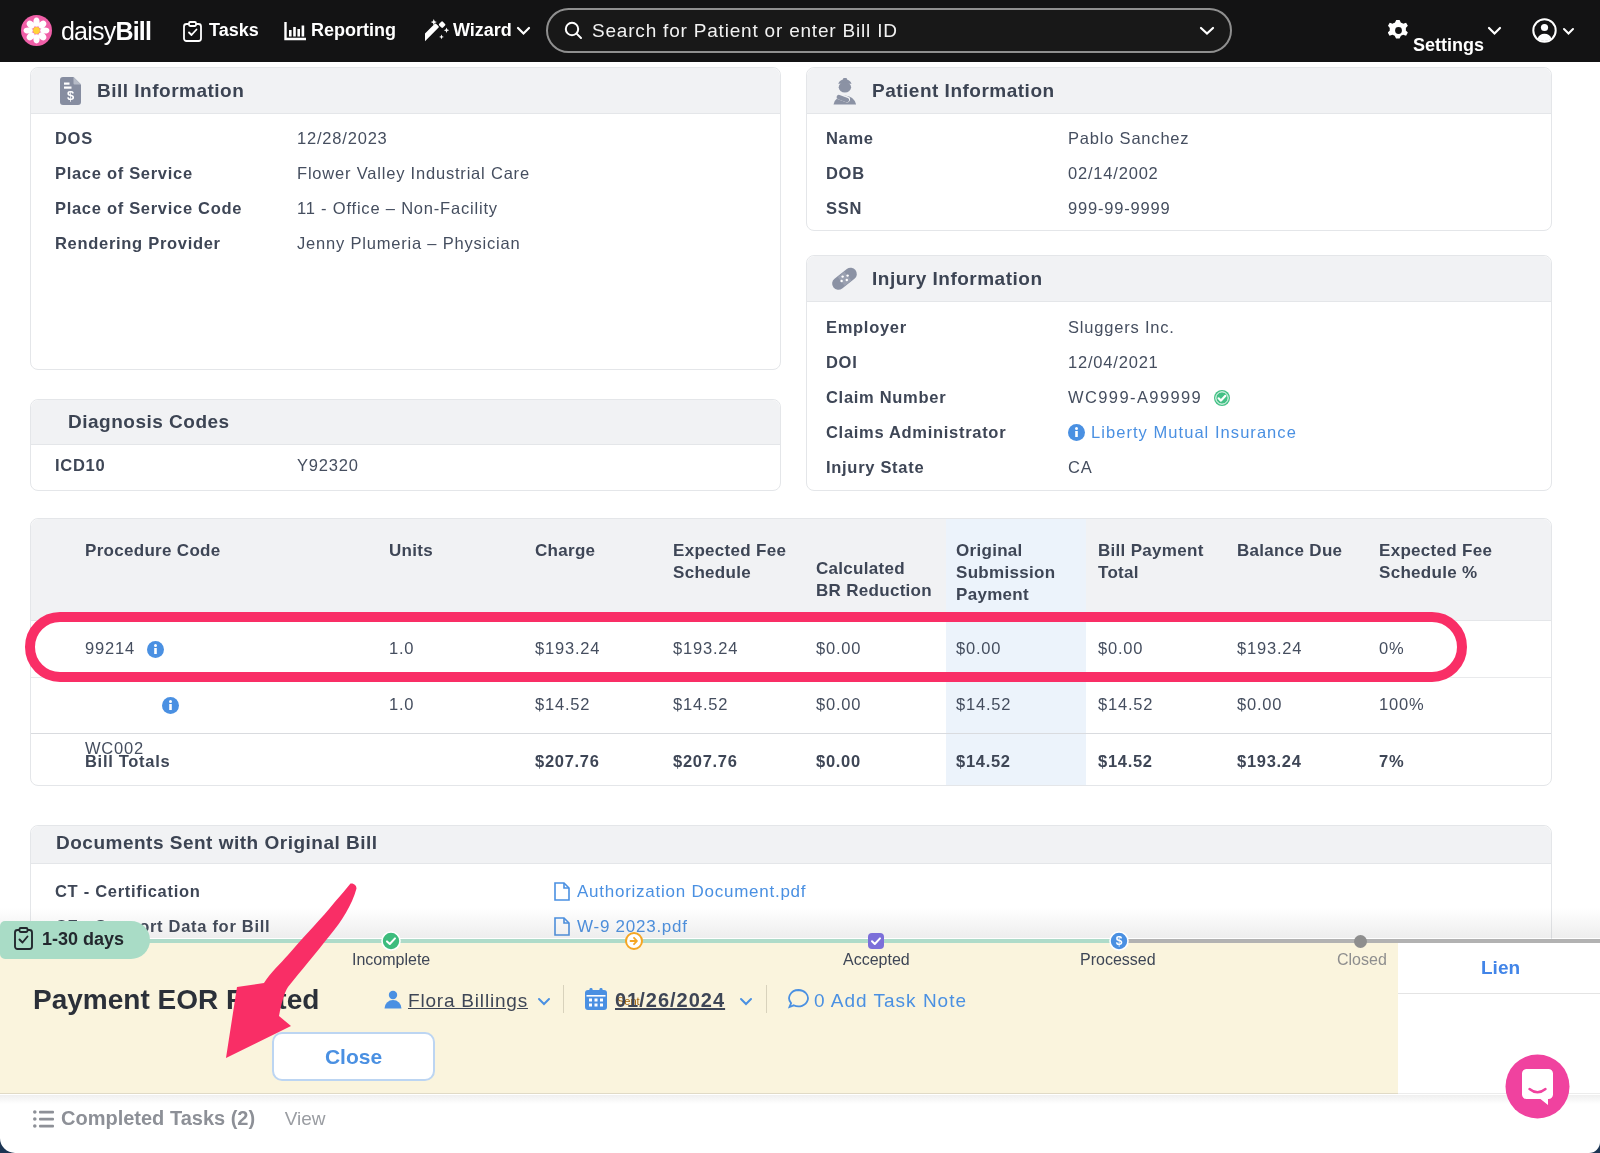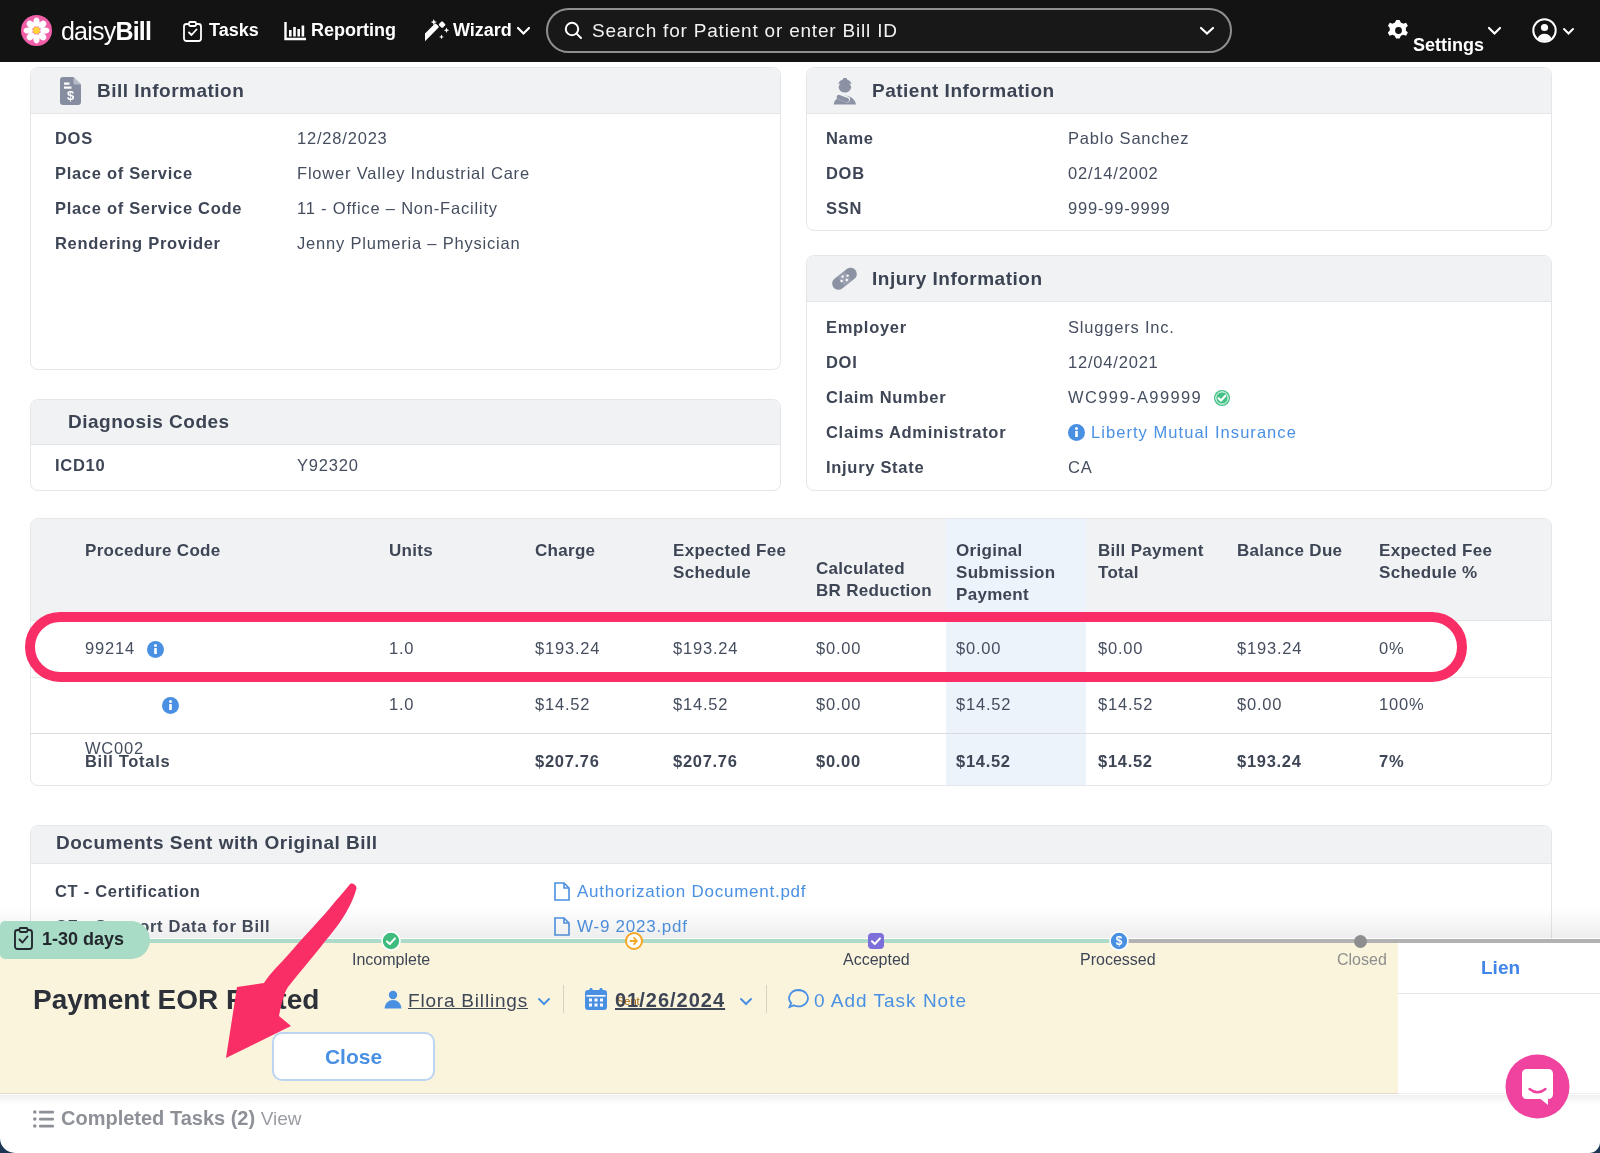--- a/index.html
+++ b/index.html
@@ -329,21 +329,21 @@
 <div class="abs" style="left:0;top:1095px;width:1600px;height:9px;background:linear-gradient(to bottom, rgba(100,100,100,0.10), rgba(100,100,100,0));"></div>
 
 <svg class="abs" style="left:33px;top:1110px;" width="21" height="18" viewBox="0 0 21 18" fill="#8d9097">
       <circle cx="1.8" cy="2" r="1.8"></circle>
       <circle cx="1.8" cy="9" r="1.8"></circle>
       <circle cx="1.8" cy="16" r="1.8"></circle>
       <rect x="6" y="0.8" width="15" height="2.6" rx="1"></rect>
       <rect x="6" y="7.8" width="15" height="2.6" rx="1"></rect>
       <rect x="6" y="14.8" width="15" height="2.6" rx="1"></rect>
     </svg>
-<div class="abs" style="left:61px;top:1107px;font-size:20px;font-weight:bold;color:#8d9097;">Completed Tasks (2) <span style="font-weight:normal;color:#9a9da2;font-size:19px;">View</span></div>
+<div class="abs" style="left:61px;top:1107px;font-size:20px;font-weight:bold;color:#8d9097;">Completed Tasks (2) <span style="font-weight:normal;color:#9a9da2;font-size:19px;margin-left:24px;">View</span></div>
 
 <svg class="abs" style="left:1505px;top:1054px;" width="65" height="65" viewBox="0 0 65 65">
   <circle cx="32.5" cy="32.5" r="32" fill="#f0429f"></circle>
   <path d="M21.5 15 h22 a4.5 4.5 0 0 1 4.5 4.5 v21 a4.5 4.5 0 0 1 -4.5 4.5 h-0.5 v6 l-7.5-6 h-14 a4.5 4.5 0 0 1 -4.5-4.5 v-21 a4.5 4.5 0 0 1 4.5-4.5 z" fill="#fff"></path>
   <path d="M24.5 35 q8 6.5 16 0" stroke="#f0429f" stroke-width="2.4" fill="none" stroke-linecap="round"></path>
 </svg>
 
 <svg class="abs" style="left:210px;top:870px;" width="160" height="200" viewBox="210 870 160 200">
   <path d="M350.5 883.5 C 354 883 356.5 885.5 356.5 888.5 C 352 905 341 922 331 934 C 316 953 300 972 288 987 C 284 993 281 1005 279 1016 L 291 1026 L 226 1058 L 237 987 L 264 983 C 271 972 280 964 288 955 C 305 935 322 918 334 903 C 341 895 347 888 350.5 883.5 Z" fill="#f92e66"></path>
 </svg>

